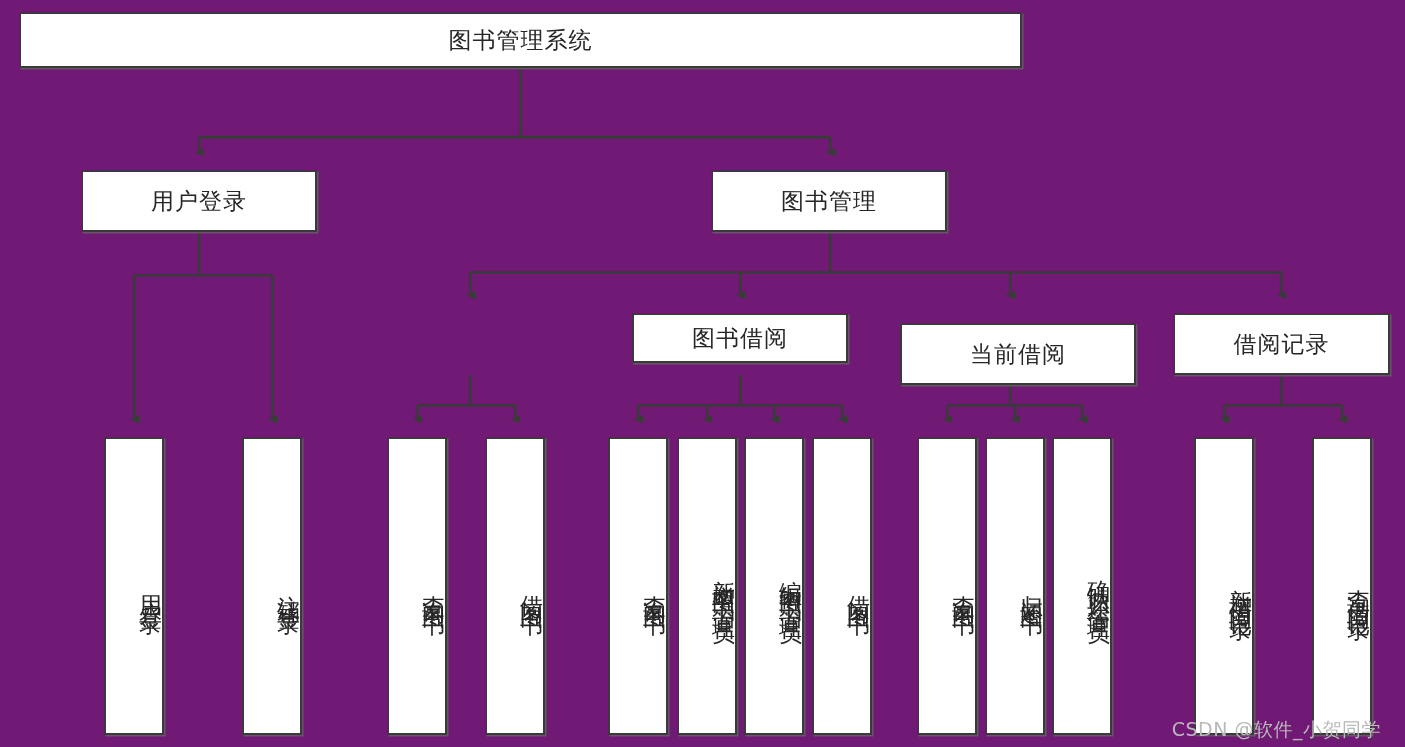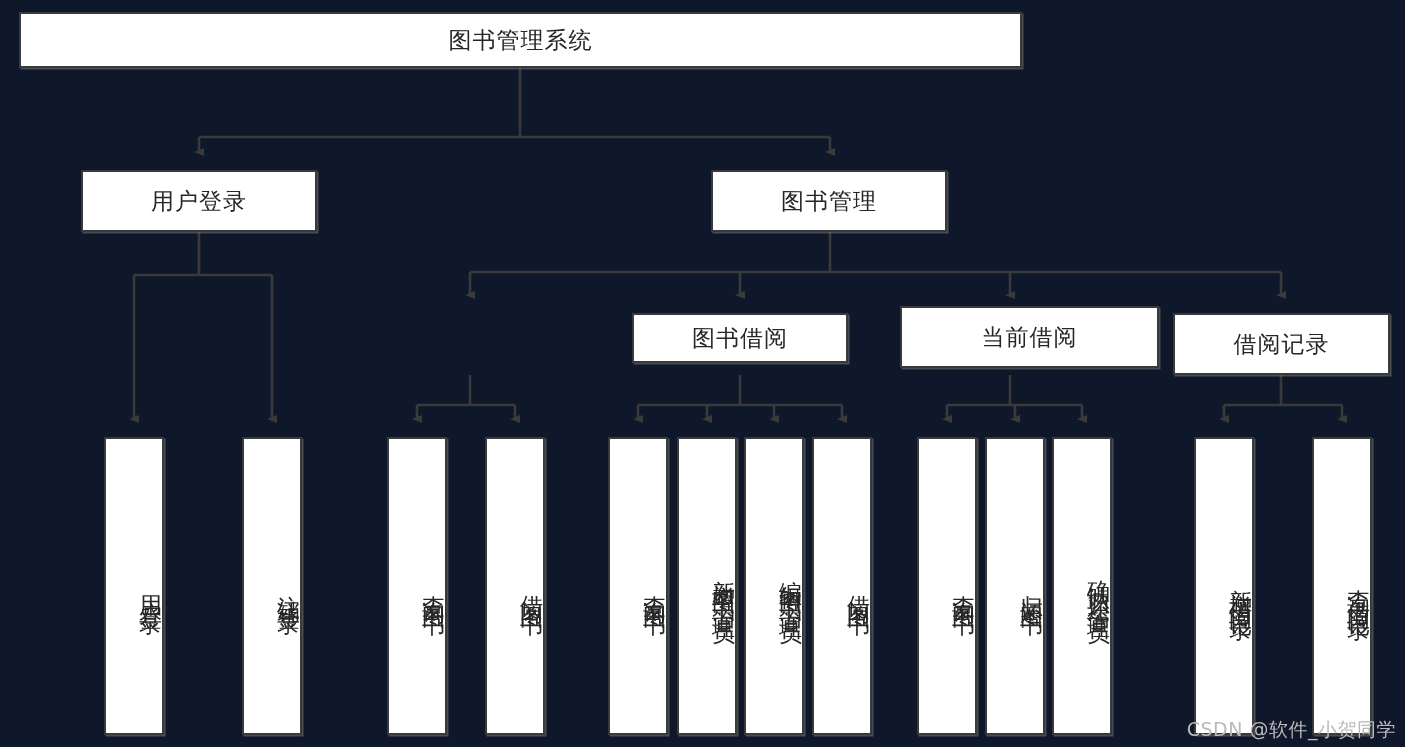--- a/index.html
+++ b/index.html
@@ -4,21 +4,21 @@
 <style>
   html, body {
     margin: 0;
     padding: 0;
     background: #ffffff;
   }
   #canvas {
     position: relative;
     width: 1405px;
     height: 747px;
-    background: #0f172a;
+    background: #701a75;
     font-family: "DejaVu Sans", "Liberation Sans", sans-serif;
     overflow: hidden;
   }
   #edges {
     position: absolute;
     left: 0;
     top: 0;
     width: 1405px;
     height: 747px;
     pointer-events: none;
@@ -48,21 +48,21 @@
     justify-content: center;
     line-height: 1;
   }
   .node.vert .vtext {
     writing-mode: vertical-rl;
     text-orientation: upright;
     white-space: nowrap;
   }
   .watermark {
     position: absolute;
-    right: 9px;
+    right: 24px;
     bottom: 4px;
     font-size: 19px;
     color: #b9b9b9;
     white-space: nowrap;
     letter-spacing: 0.5px;
   }
 </style>
 </head>
 <body>
 
@@ -126,21 +126,21 @@
   <div class="node horiz" style="left: 81px; top: 170px; width: 236px; height: 62px;">
     <span>用户登录</span>
   </div>
   <div class="node horiz" style="left: 711px; top: 170px; width: 236px; height: 62px; font-family: Liberation Serif, serif;">
     <span>图书管理</span>
   </div>
 
   <div class="node horiz" style="left: 632px; top: 313px; width: 216px; height: 50px;">
     <span>图书借阅</span>
   </div>
-  <div class="node horiz" style="left: 900px; top: 306px; width: 259px; height: 62px;">
+  <div class="node horiz" style="left: 900px; top: 323px; width: 236px; height: 62px;">
     <span>当前借阅</span>
   </div>
   <div class="node horiz" style="left: 1173px; top: 313px; width: 217px; height: 62px;">
     <span>借阅记录</span>
   </div>
 
   <div class="node vert" style="left: 104px; top: 437px; width: 60px; height: 298px;">
     <span class="vtext">用户登录</span>
   </div>
   <div class="node vert" style="left: 242px; top: 437px; width: 60px; height: 298px;">

